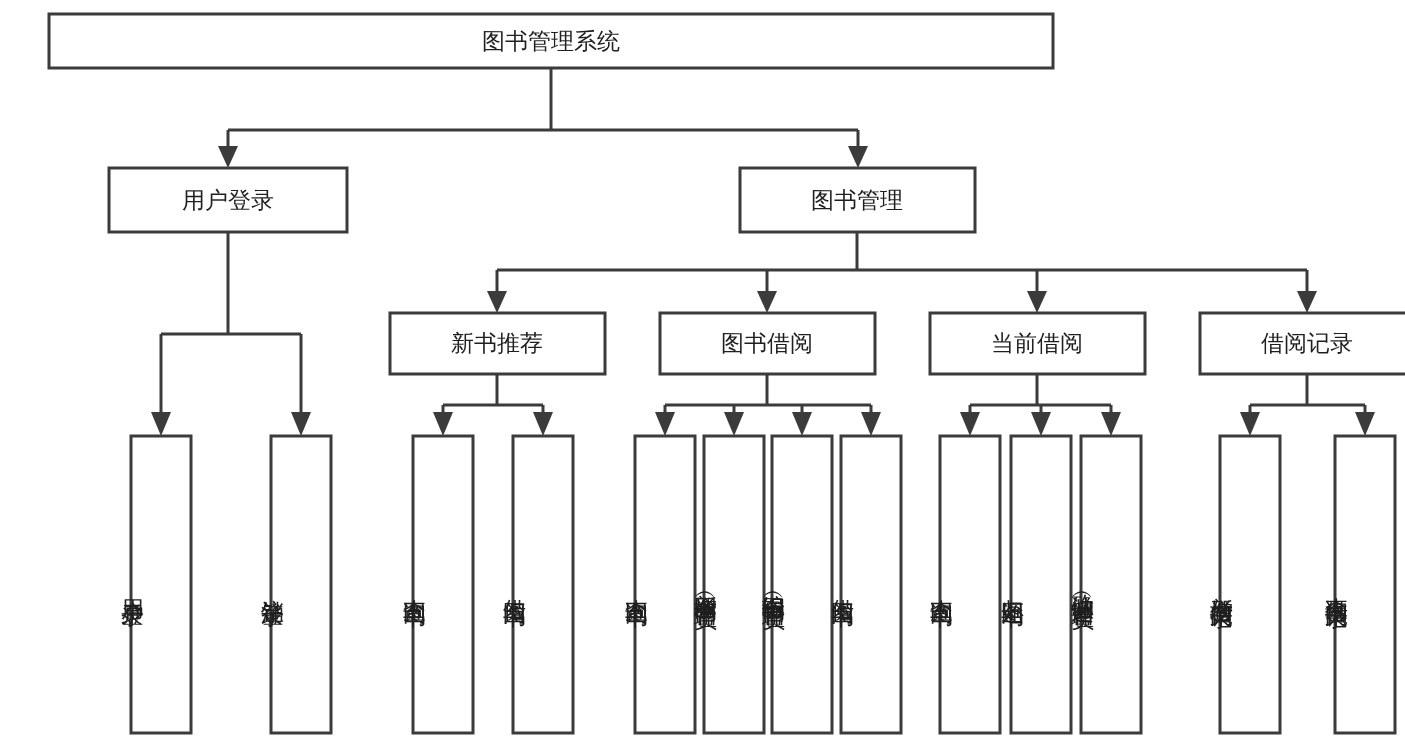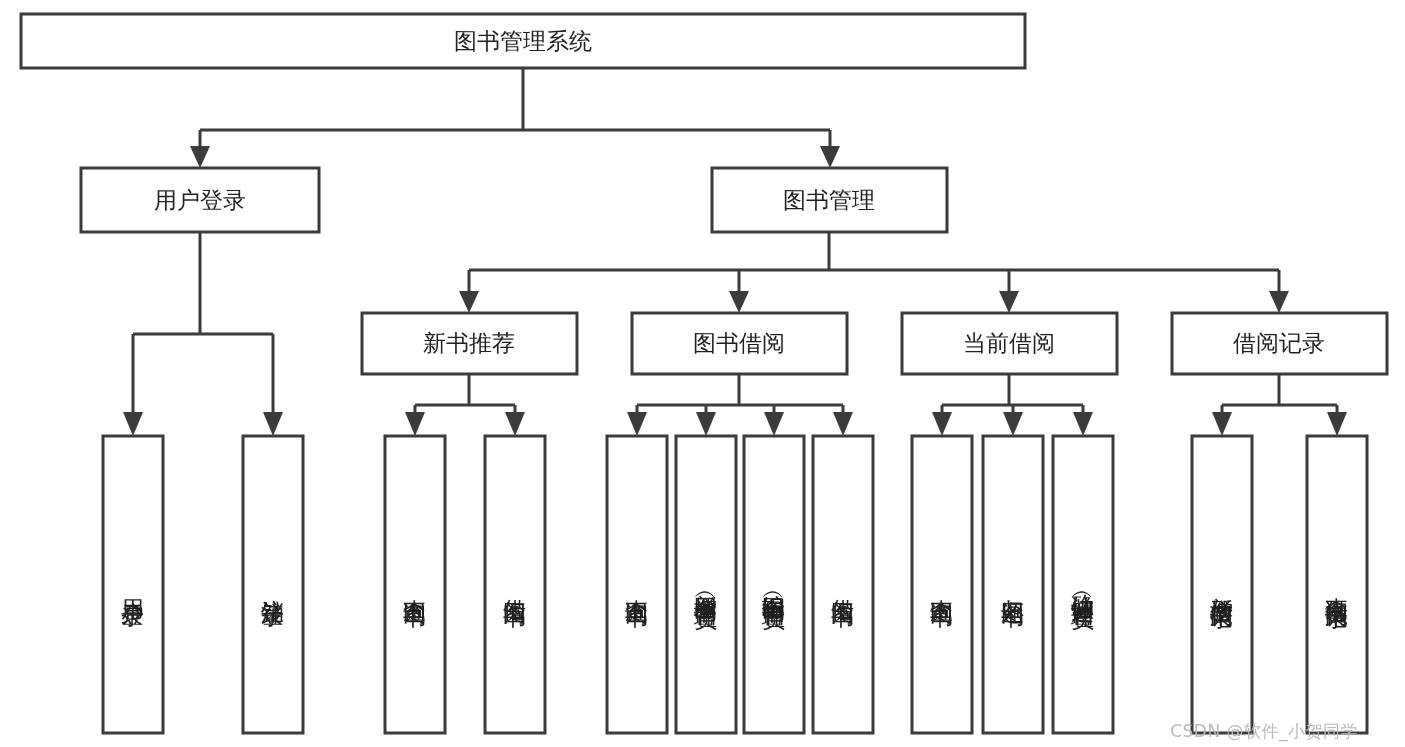--- a/index.html
+++ b/index.html
@@ -12,20 +12,21 @@
     height: 747px;
     font-family: "DejaVu Sans", "Liberation Sans", sans-serif;
     overflow: hidden;
     position: relative;
   }
   #diagram-root {
     position: absolute;
     left: 0; top: 0;
     width: 1366px;
     height: 747px;
+    padding-left: 28px;
   }
   svg#tree {
     display: block;
     width: 1405px;
     height: 747px;
   }
   .node-box {
     fill: #ffffff;
     stroke: #3b3b3b;
     stroke-width: 3;
@@ -252,15 +253,14 @@
   <div class="leaf-label-wrap" style="left:1053px; top:436px; width:60px; height:297px;">
     <span class="leaf-label">确认归还（管理员）</span>
   </div>
   <div class="leaf-label-wrap" style="left:1192px; top:436px; width:60px; height:297px;">
     <span class="leaf-label">新增借阅记录</span>
   </div>
   <div class="leaf-label-wrap" style="left:1307px; top:436px; width:60px; height:297px;">
     <span class="leaf-label">查询借阅记录</span>
   </div>
 
-  <div id="watermark">CSDN @软件_小贺同学</div>
 
 </div>
 
 </body></html>

